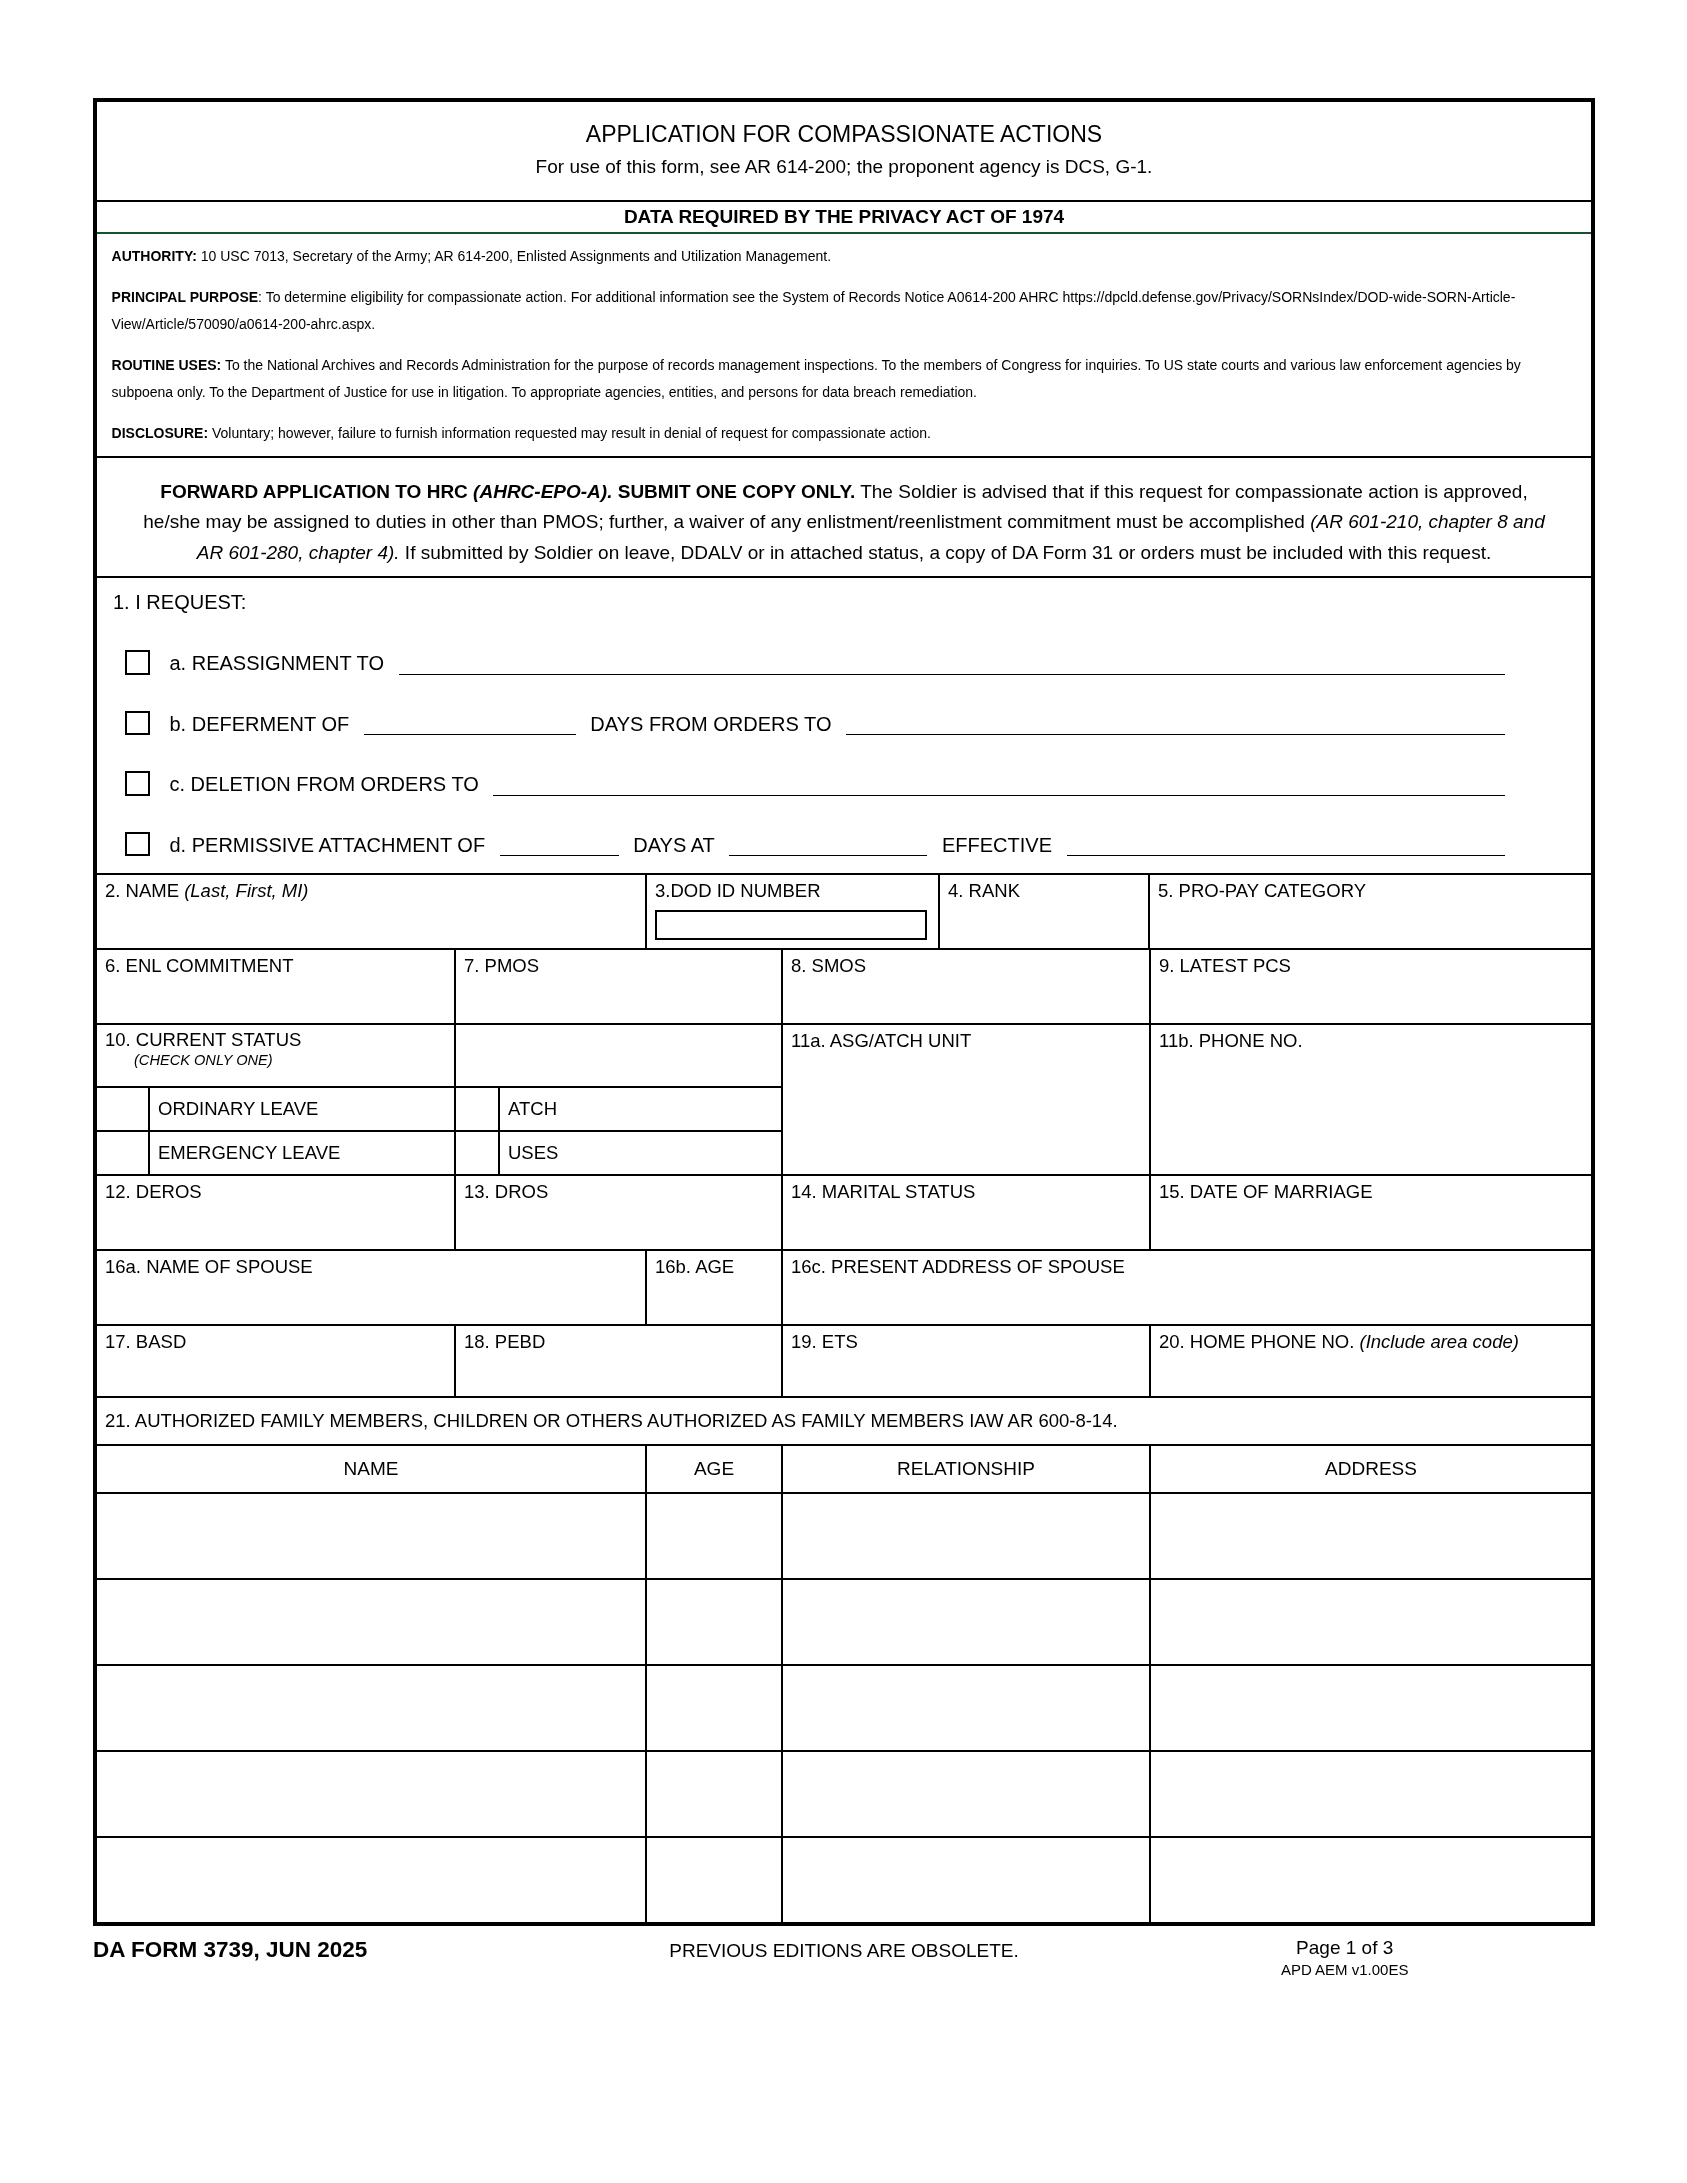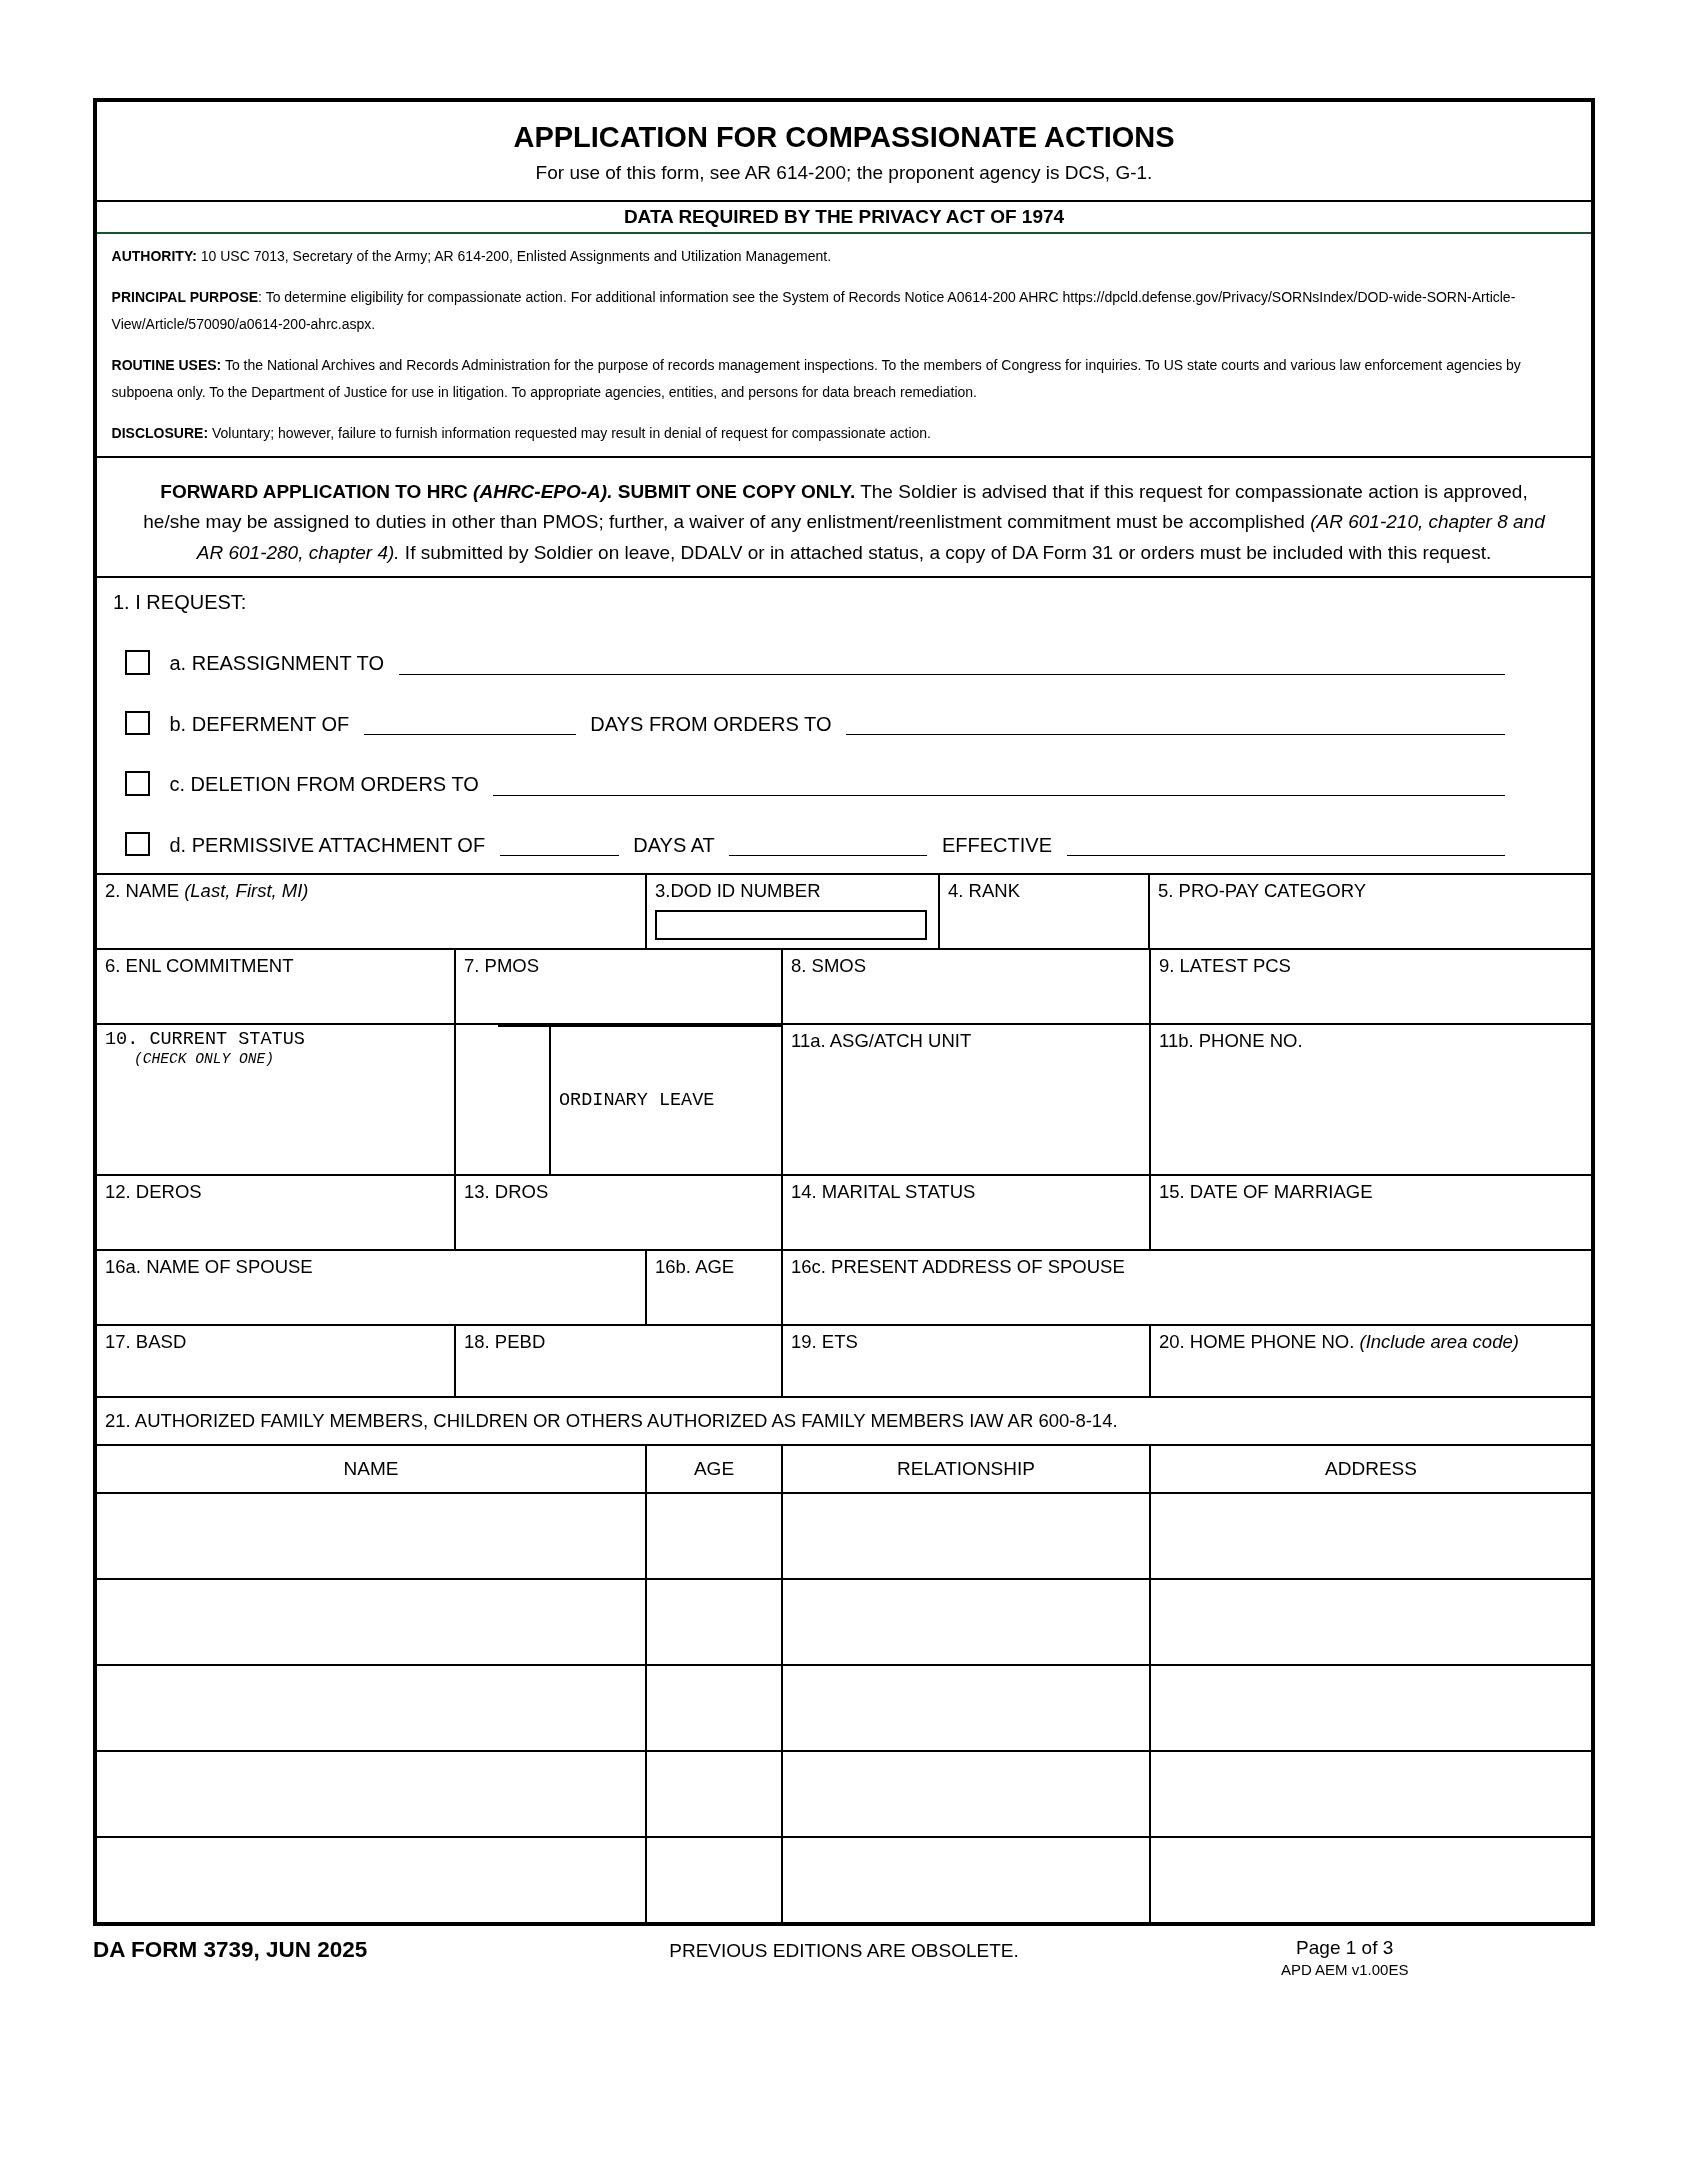--- a/index.html
+++ b/index.html
@@ -10,21 +10,21 @@
     color:#000;
   }
   .page { position:relative; width:1687px; height:2183px; background:#fff; overflow:hidden; }
   .form { margin:98px 93px 0 93px; width:1502px; border:4px solid #000; background:#fff; }
 
   .b { font-weight:bold; }
   .i { font-style:italic; }
   .bi { font-weight:bold; font-style:italic; }
 
   .title-block { height:98px; text-align:center; padding-top:18.5px; }
-  .title { font-size:29px; font-weight:bold; }
+  .title { font-size:23px; font-weight:normal; }
   .subtitle { font-size:19px; margin-top:8px; }
 
   .banner { border-top:2px solid #000; height:32px; text-align:center; font-weight:bold; font-size:19px; line-height:30px; }
 
   .privacy { border-top:2px solid #14532d; padding:9.3px 14.6px 6.6px 14.6px; font-size:14px; line-height:1.9; }
   .privacy p { margin-bottom:14.6px; }
   .privacy p:last-child { margin-bottom:2.6px; }
 
   .forward { border-top:2px solid #000; padding:19px 42px 8px 42px; font-size:19px; line-height:1.6; text-align:center; }
 
@@ -47,21 +47,21 @@
   .rh124 { height:72px; }
   .rh72  { height:48px;  }
   .rh130 { height:86px; }
 
   .c829 { flex:0 0 548px; } .c540 { flex:0 0 357px; } .c494 { flex:0 0 327px; }
   .c556 { flex:0 0 368px; } .c443 { flex:0 0 293px; } .c318 { flex:0 0 210px; }
   .c205 { flex:0 0 136px; } .c1034 { flex:0 0 684px; } .cfill { flex:1 1 auto; }
 
   .dod-box { border:2px solid #000; height:30px; margin:8px 2.6px 0 0; }
 
-  .status-left { display:flex; flex-direction:row; padding:0;font-family:Liberation Mono, monospace; }
+  .status-left { display:flex; flex-direction:column; padding:0; }
   .s-row { display:flex; flex:1 1 auto; border-top:2px solid #000; }
   .s-row:first-child { border-top:none; }
   .s-cell { border-left:2px solid #000; padding:2.6px 8px; font-size:18.5px; display:flex; align-items:center; overflow:hidden; }
   .s-cell:first-child { border-left:none; }
   .s-head { display:block; padding-top:4px; }
   .small-italic { font-style:italic; font-size:14.6px; margin-left:29px; margin-top:1.3px; }
   .sw540 { flex:0 0 357px; } .sw77 { flex:0 0 51px; } .sw463 { flex:0 0 306px; }
   .sw66 { flex:0 0 44px; } .swfill { flex:1 1 auto; }
 
   .fam-label-row { display:flex; align-items:center; padding-left:8px; font-size:18.5px; }

